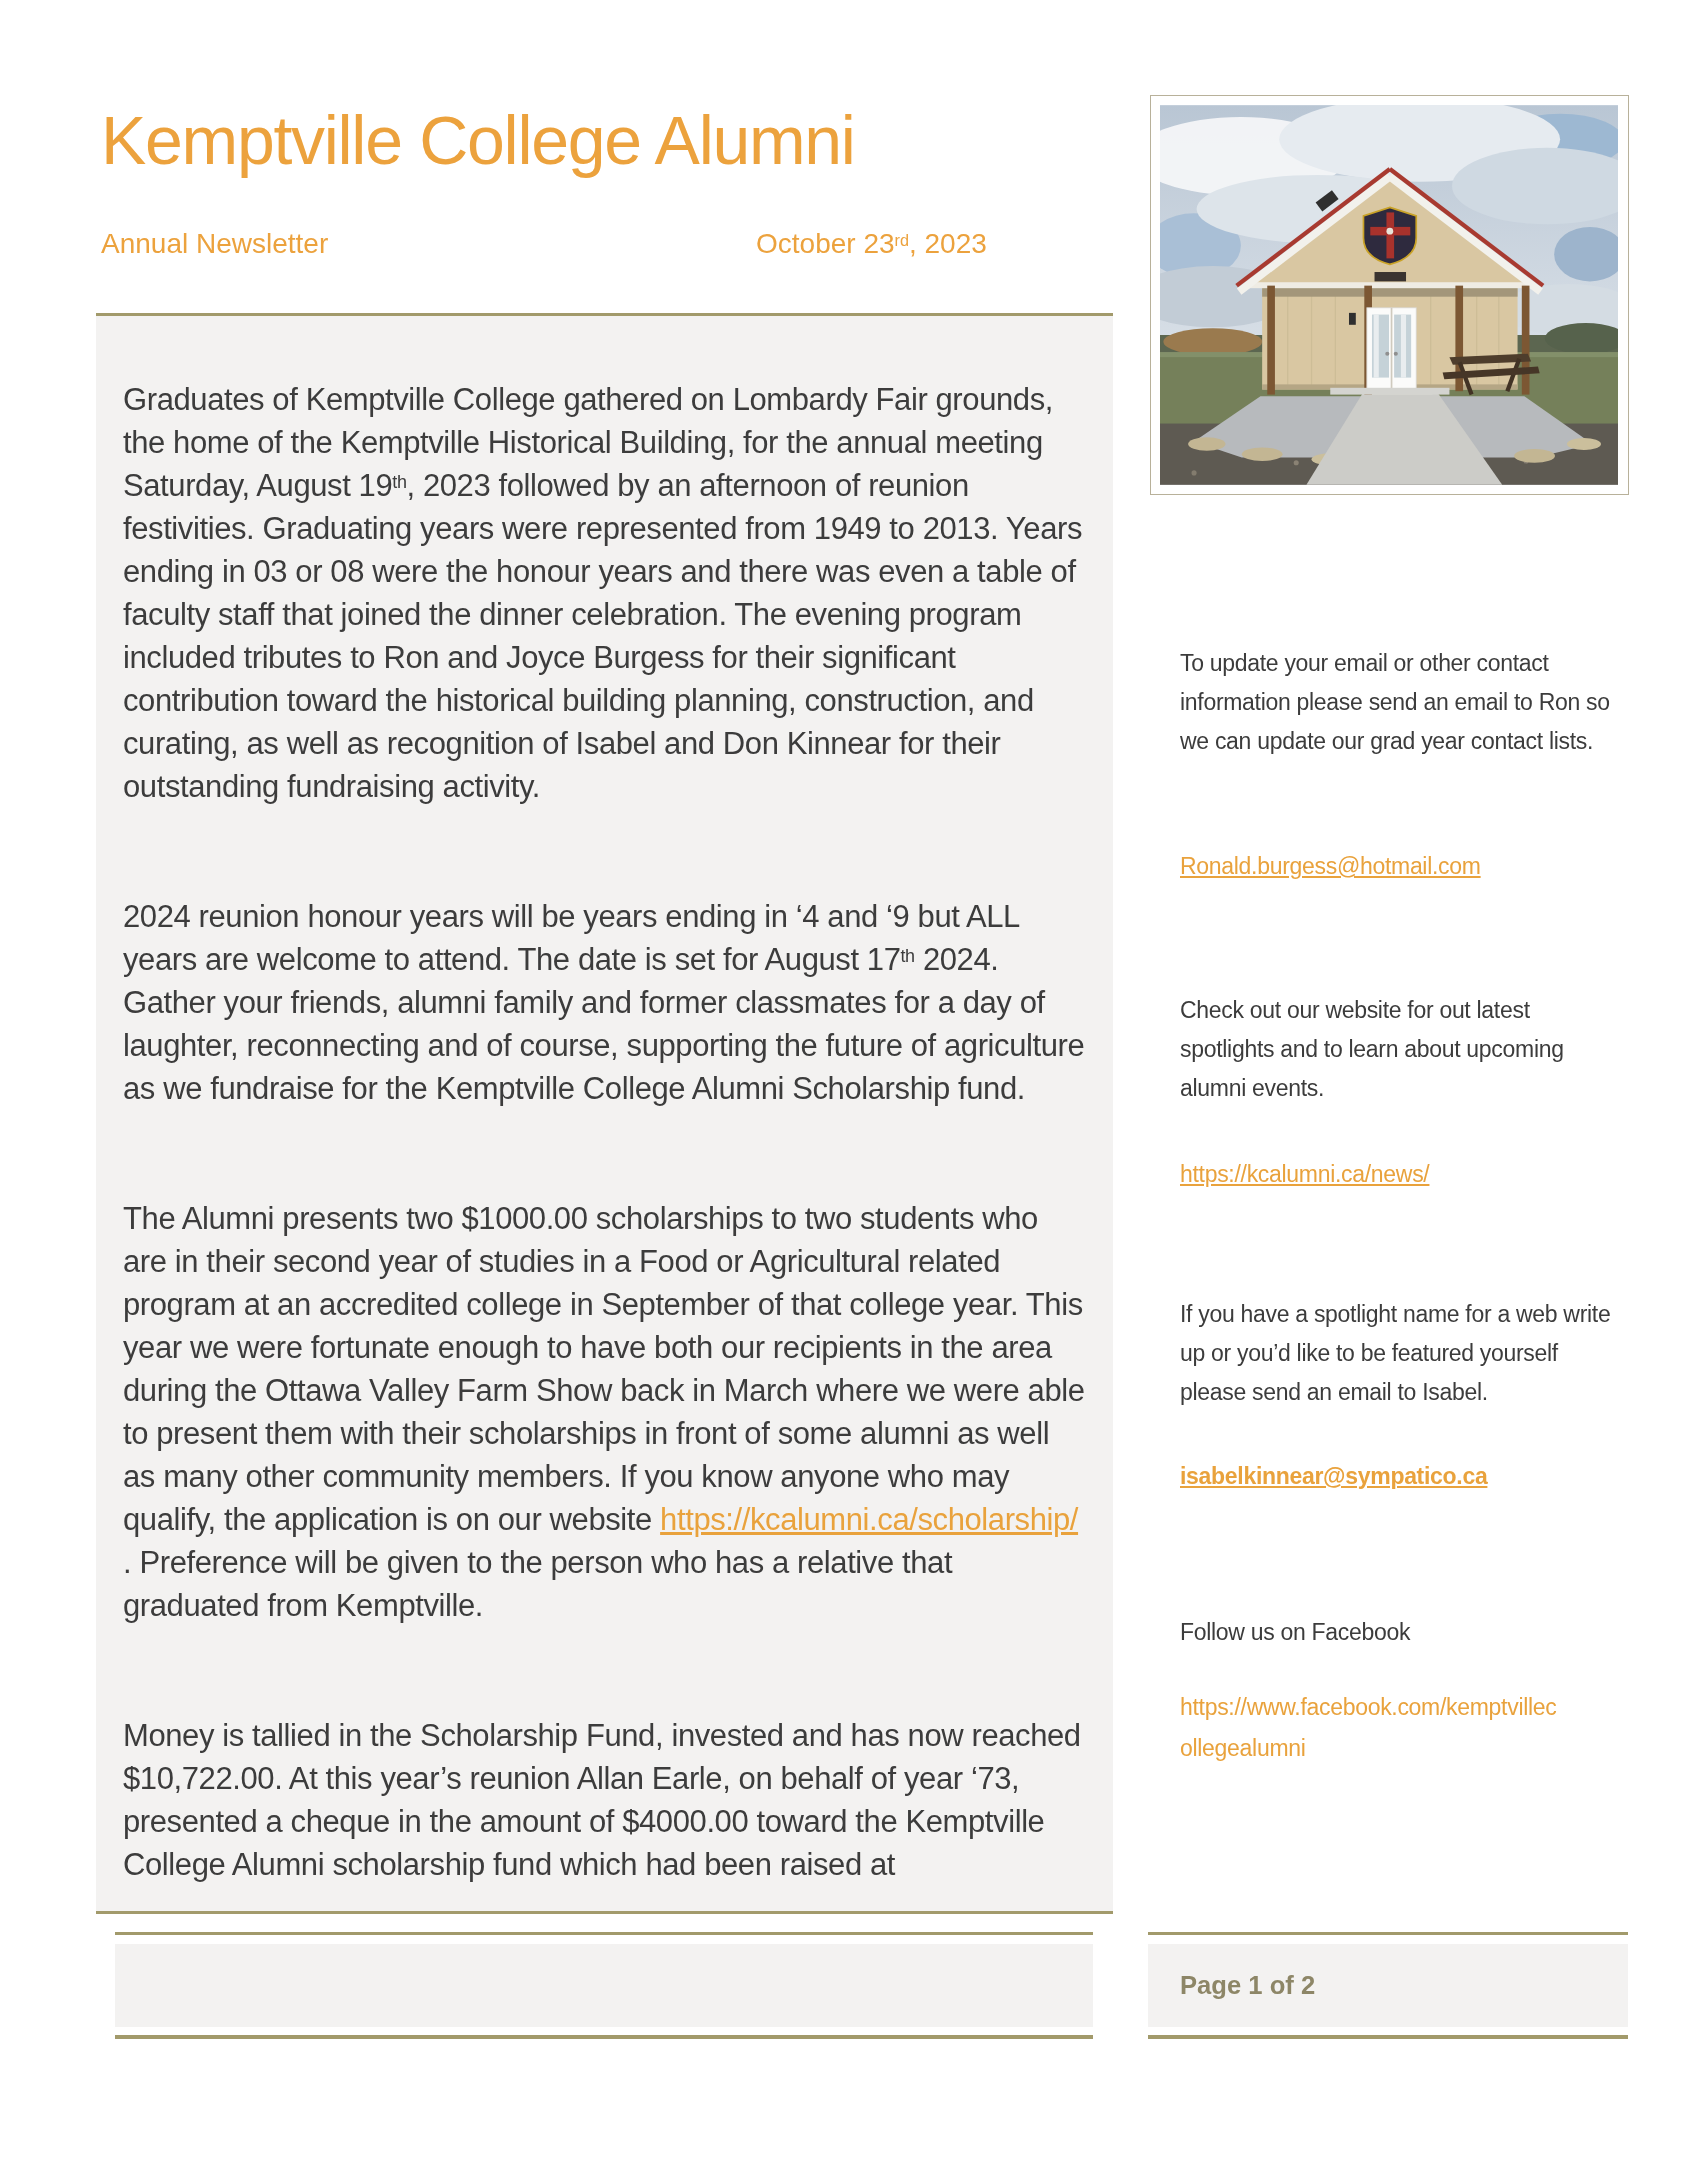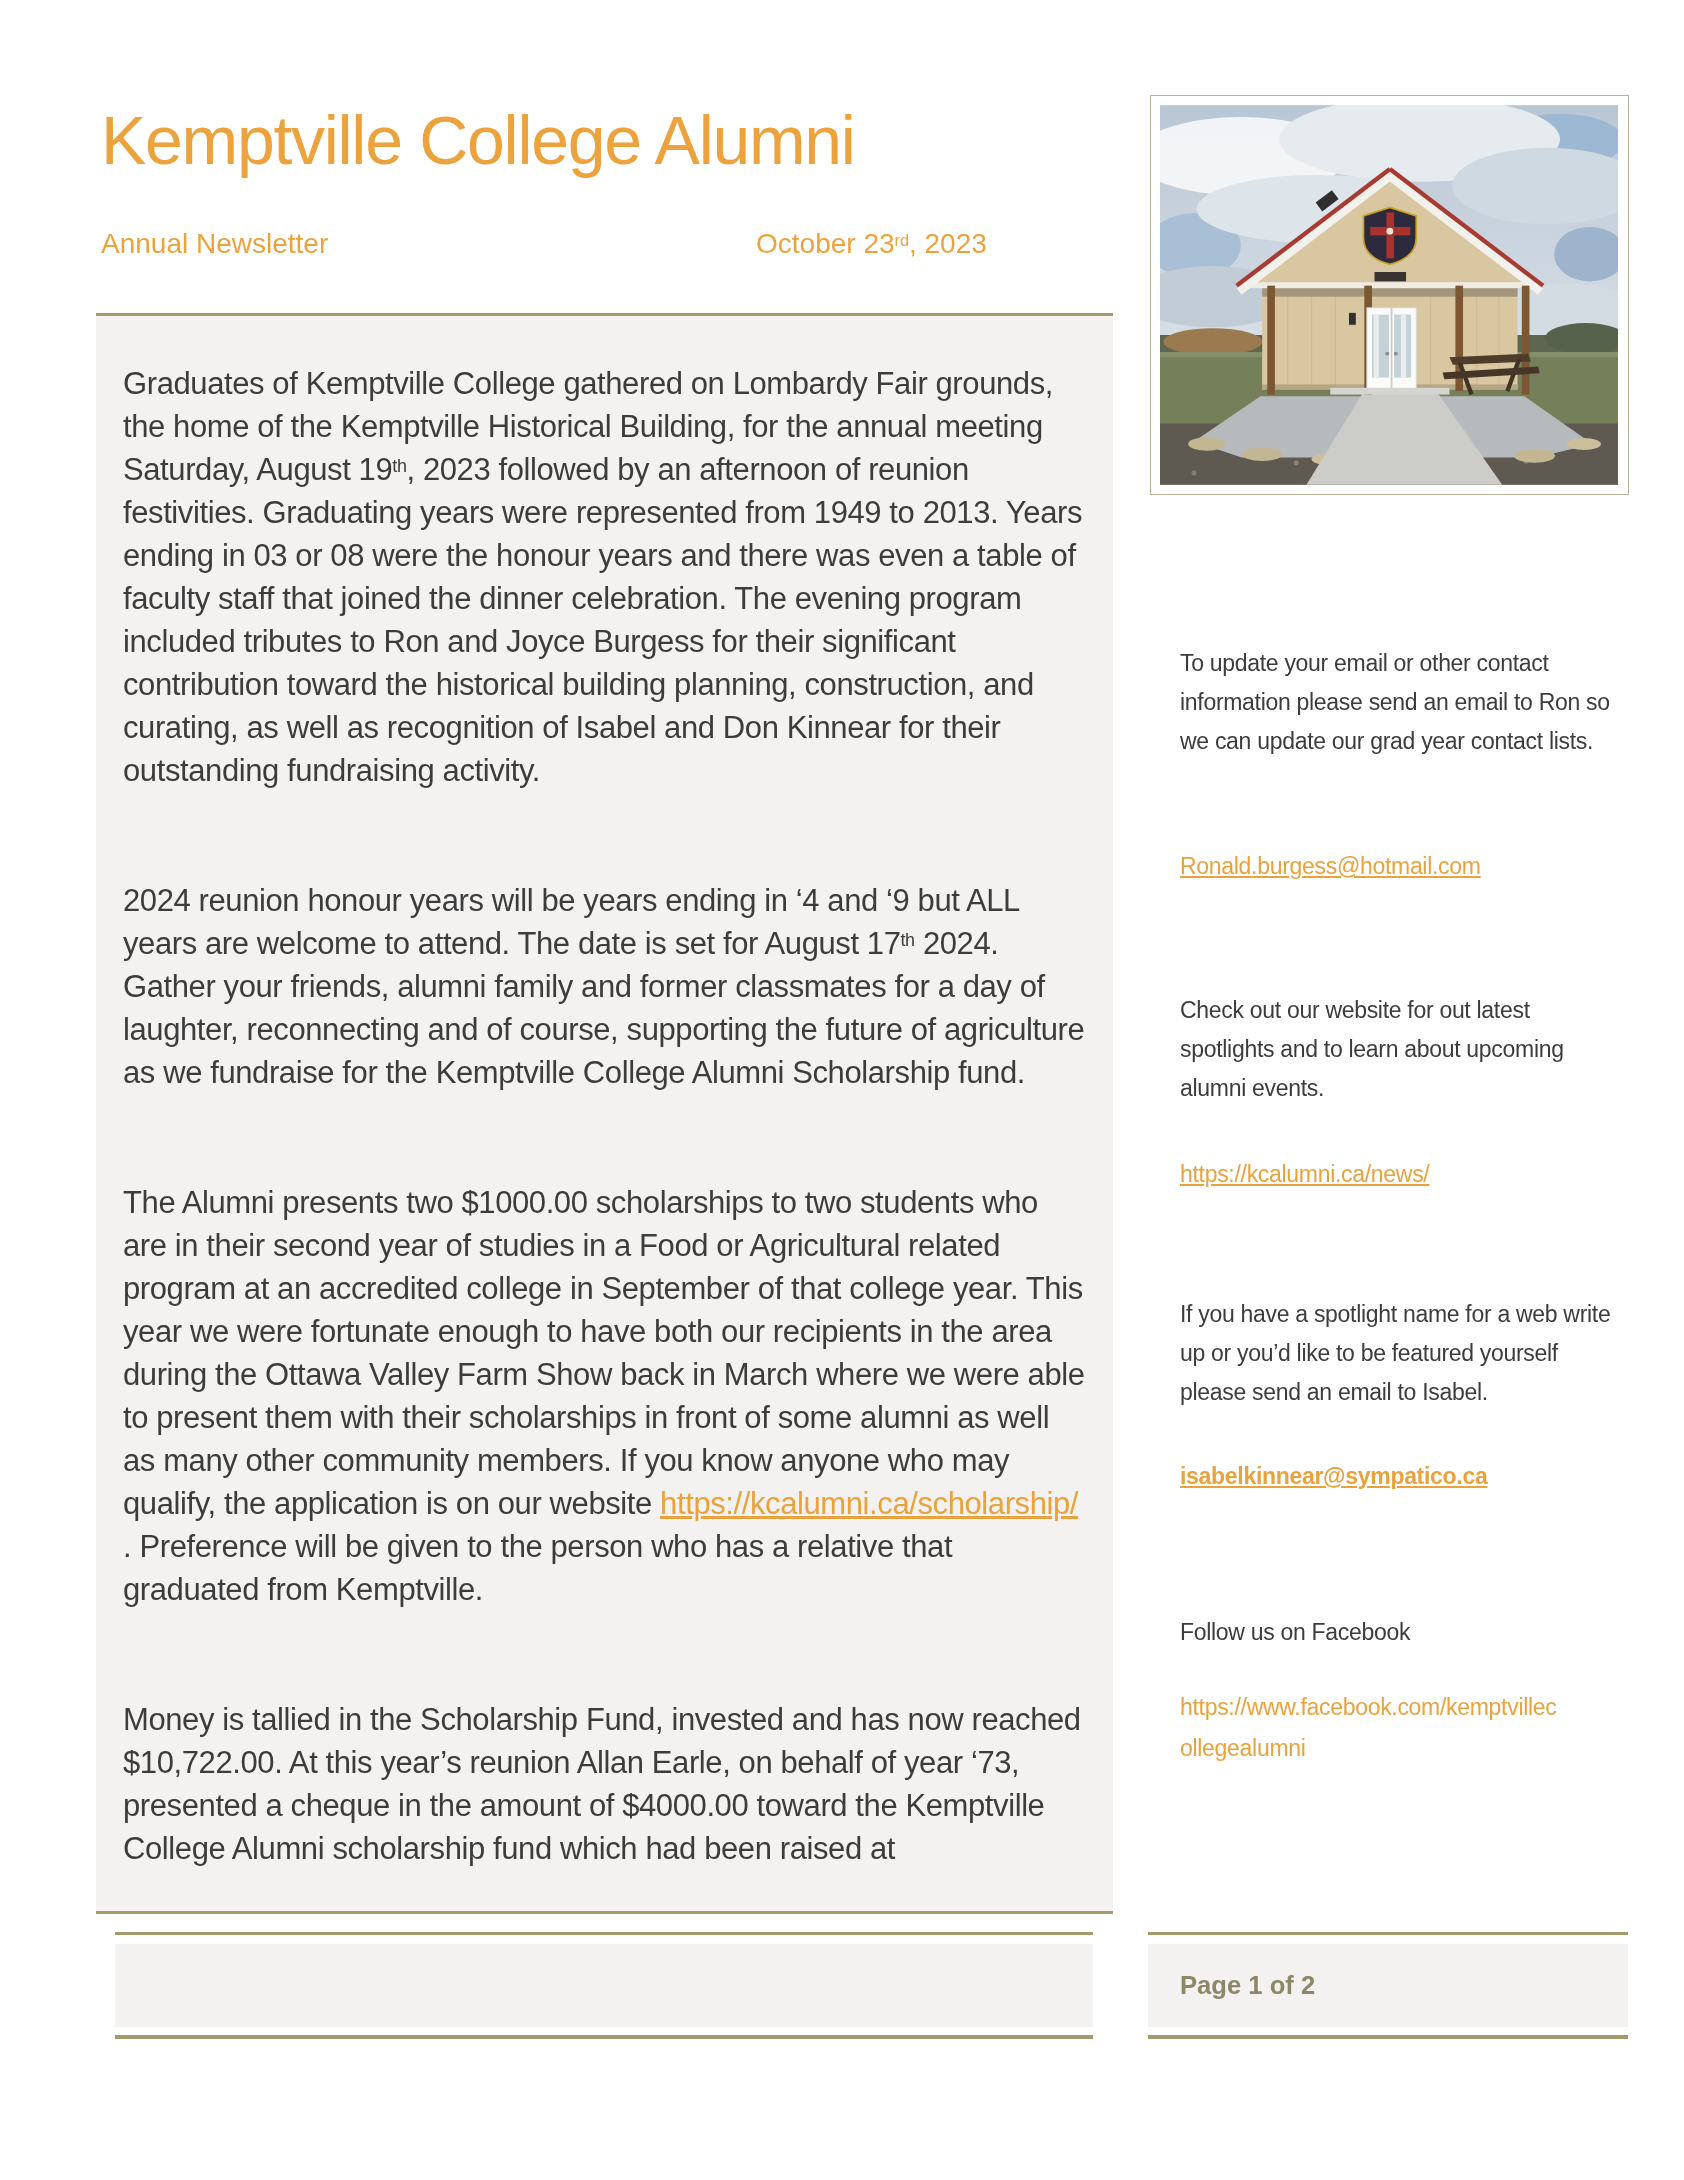--- a/index.html
+++ b/index.html
@@ -11,21 +11,21 @@
 
   .sub-label{position:absolute;left:101px;top:228px;font-size:28px;color:#ECA23D;}
   .sub-date{position:absolute;left:710px;top:228px;font-size:28px;color:#ECA23D;margin-left:46px;}
 
   sup.sp{font-size:58%;line-height:0;position:relative;top:-0.45em;vertical-align:baseline;}
 
   .main-box{position:absolute;left:96px;top:313px;width:1017px;height:1601px;
             box-sizing:border-box;background:#F3F2F1;
             border-top:3.4px solid #A29A6B;border-bottom:3.4px solid #A29A6B;
             padding:46px 27px 0 27px;overflow:hidden;}
-  .main-box p{margin:0 0 87px 0;font-size:31px;line-height:43px;letter-spacing:-0.4px;color:#3C3C3C;}
+  .main-box p{margin:16px 0 87px 0;font-size:31px;line-height:43px;letter-spacing:-0.4px;color:#3C3C3C;}
 
   a.lnk{color:#E9A23C;text-decoration:underline;cursor:pointer;}
   a.nolnk{color:#E9A23C;text-decoration:none;cursor:pointer;}
 
   
   .photo-frame{position:absolute;left:1150px;top:95px;width:479px;height:400px;
                box-sizing:border-box;border:1.7px solid #B8B19A;background:#ffffff;padding:8.5px;}
   .photo-frame svg{display:block;width:458px;height:380px;}
 
   .keep{position:absolute;left:1180px;top:558px;width:447px;margin:0;text-align:center;

